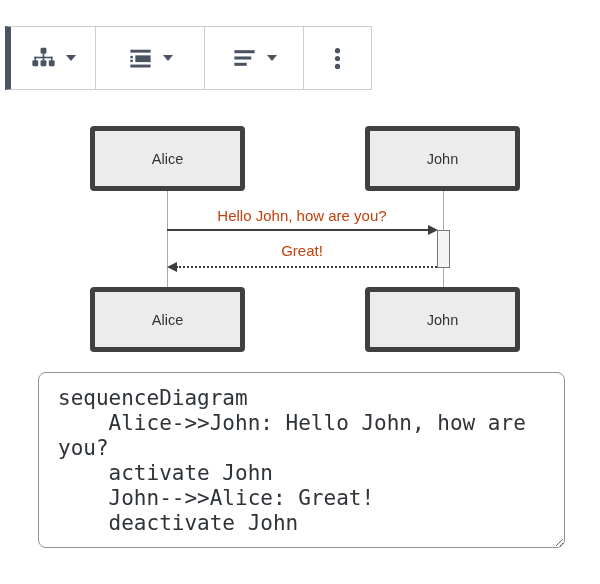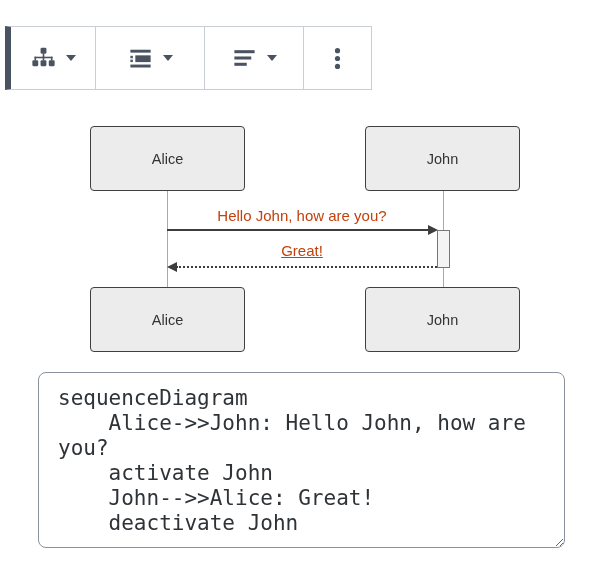--- a/index.html
+++ b/index.html
@@ -24,21 +24,21 @@
   .caret-down {
     width:0; height:0;
     border-left:5px solid transparent; border-right:5px solid transparent;
     border-top:6px solid #4a5361;
   }
 
   
   .diagram { position:absolute; left:0; top:0; width:600px; height:370px; }
   .actor-box {
     position:absolute; width:155px; height:65px;
-    background:#ececec; border:1px solid #404040; border-radius:4px;
+    background:#ececec; border:5px solid #404040; border-radius:4px;
     display:flex; align-items:center; justify-content:center;
     font-size:14.5px; color:#333;
   }
   .lifeline { position:absolute; width:1px; background:#a9a9a9; }
   .msg-label {
     position:absolute; text-align:center; font-size:15px; color:#c2410c;
     width:270px; left:167px;
   }
   .msg-line-solid {
     position:absolute; height:0; border-top:2px solid #3d3d3d;
@@ -142,21 +142,21 @@
     <div class="actor-box" style="left:365px; top:126px;">
       <span>John</span>
     </div>
 
     <div class="msg-label" style="top:207px;">Hello John, how are you?</div>
     <div class="msg-line-solid" style="left:167px; top:229px; width:264px;"></div>
     <div class="arrowhead-right" style="left:428px; top:225px;"></div>
 
     <div class="activation" style="left:437px; top:230px; height:38px;"></div>
 
-    <div class="msg-label" style="top:242px;text-decoration:underline;">Great!</div>
+    <div class="msg-label" style="top:242px;">Great!</div>
     <div class="msg-line-dashed" style="left:176px; top:266px; width:261px;"></div>
     <div class="arrowhead-left" style="left:167px; top:262px;"></div>
 
     <div class="actor-box" style="left:90px; top:287px;">
       <span>Alice</span>
     </div>
     <div class="actor-box" style="left:365px; top:287px;">
       <span>John</span>
     </div>
   </div>

